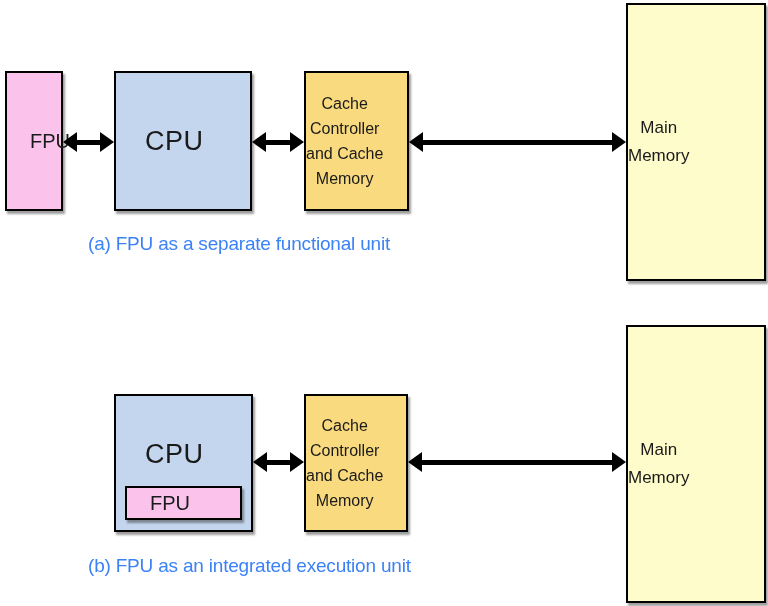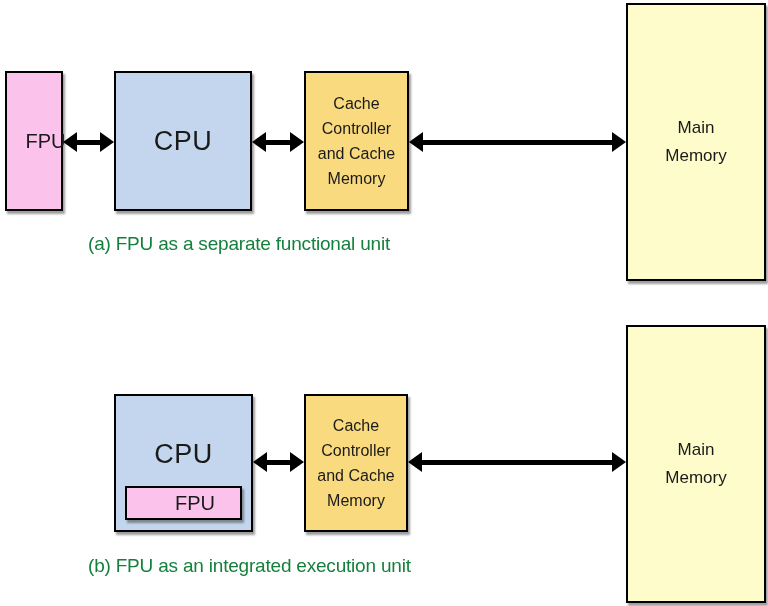--- a/index.html
+++ b/index.html
@@ -17,42 +17,42 @@
     color: var(--c-text, #1a1a1a);
   }
   
   .box {
     position: absolute;
     box-sizing: border-box;
     border: 2px solid var(--c-border, #000);
     box-shadow: 2px 3px 2px rgba(40,40,40,0.45);
     display: flex;
     align-items: center;
-    justify-content: center;
+    justify-content: flex-start;
     text-align: center;
   }
   .box.fpu   { background: var(--c-fpu,   #FBC3EC); padding-left: 23px; }
   .box.cpu   { background: var(--c-cpu,   #C4D6ED); }
   .box.cache { background: var(--c-cache, #F9DA7E); }
   .box.main  { background: var(--c-main-memory, #FDFCCA); }
 
   .pos-fpu-a   { left:   5px; top:  71px; width:  58px; height: 140px; }
   .pos-cpu-a   { left: 114px; top:  71px; width: 138px; height: 140px; }
   .pos-cache-a { left: 304px; top:  71px; width: 105px; height: 140px; }
   .pos-main-a  { left: 626px; top:   3px; width: 140px; height: 278px; }
 
   .pos-cpu-b   { left: 114px; top: 394px; width: 139px; height: 138px; }
   .pos-fpu-b   { left: 125px; top: 486px; width: 117px; height:  34px; }
   .pos-cache-b { left: 304px; top: 394px; width: 104px; height: 138px; }
   .pos-main-b  { left: 626px; top: 325px; width: 140px; height: 278px; }
 
   
   .lbl       { white-space: nowrap; }
   .lbl-fpu   { font-size: 20px; }
-  .lbl-cpu   { font-size: 27px; letter-spacing: 0.5px; }
+  .lbl-cpu   { font-size: 27px; letter-spacing: 0.5px; margin-left: 29px; }
   .lbl-cache { font-size: 16px; line-height: 25px; }
   .lbl-main  { font-size: 17px; line-height: 28px; }
   .pos-cpu-b .lbl-cpu { margin-bottom: 18px; } 
 
   
   .arrow {
     position: absolute;
     height: 20px;
     background: linear-gradient(var(--c-arrow, #000), var(--c-arrow, #000)) center / calc(100% - 18px) 5px no-repeat;
   }
@@ -72,21 +72,21 @@
   .pos-arrow-a2 { left: 252px; top: 132px; width:  52px; }
   .pos-arrow-a3 { left: 409px; top: 132px; width: 217px; }
   .pos-arrow-b1 { left: 253px; top: 452px; width:  51px; }
   .pos-arrow-b2 { left: 408px; top: 452px; width: 218px; }
 
   
   .caption {
     position: absolute;
     font-size: 19px;
     letter-spacing: -0.2px;
-    color: #15803d;
+    color: #3b82f6;
     white-space: nowrap;
   }
   .pos-caption-a { left: 88px; top: 233px; }
   .pos-caption-b { left: 88px; top: 555px; }
 </style>
 </head>
 <body>
 
 <div class="canvas">
 

